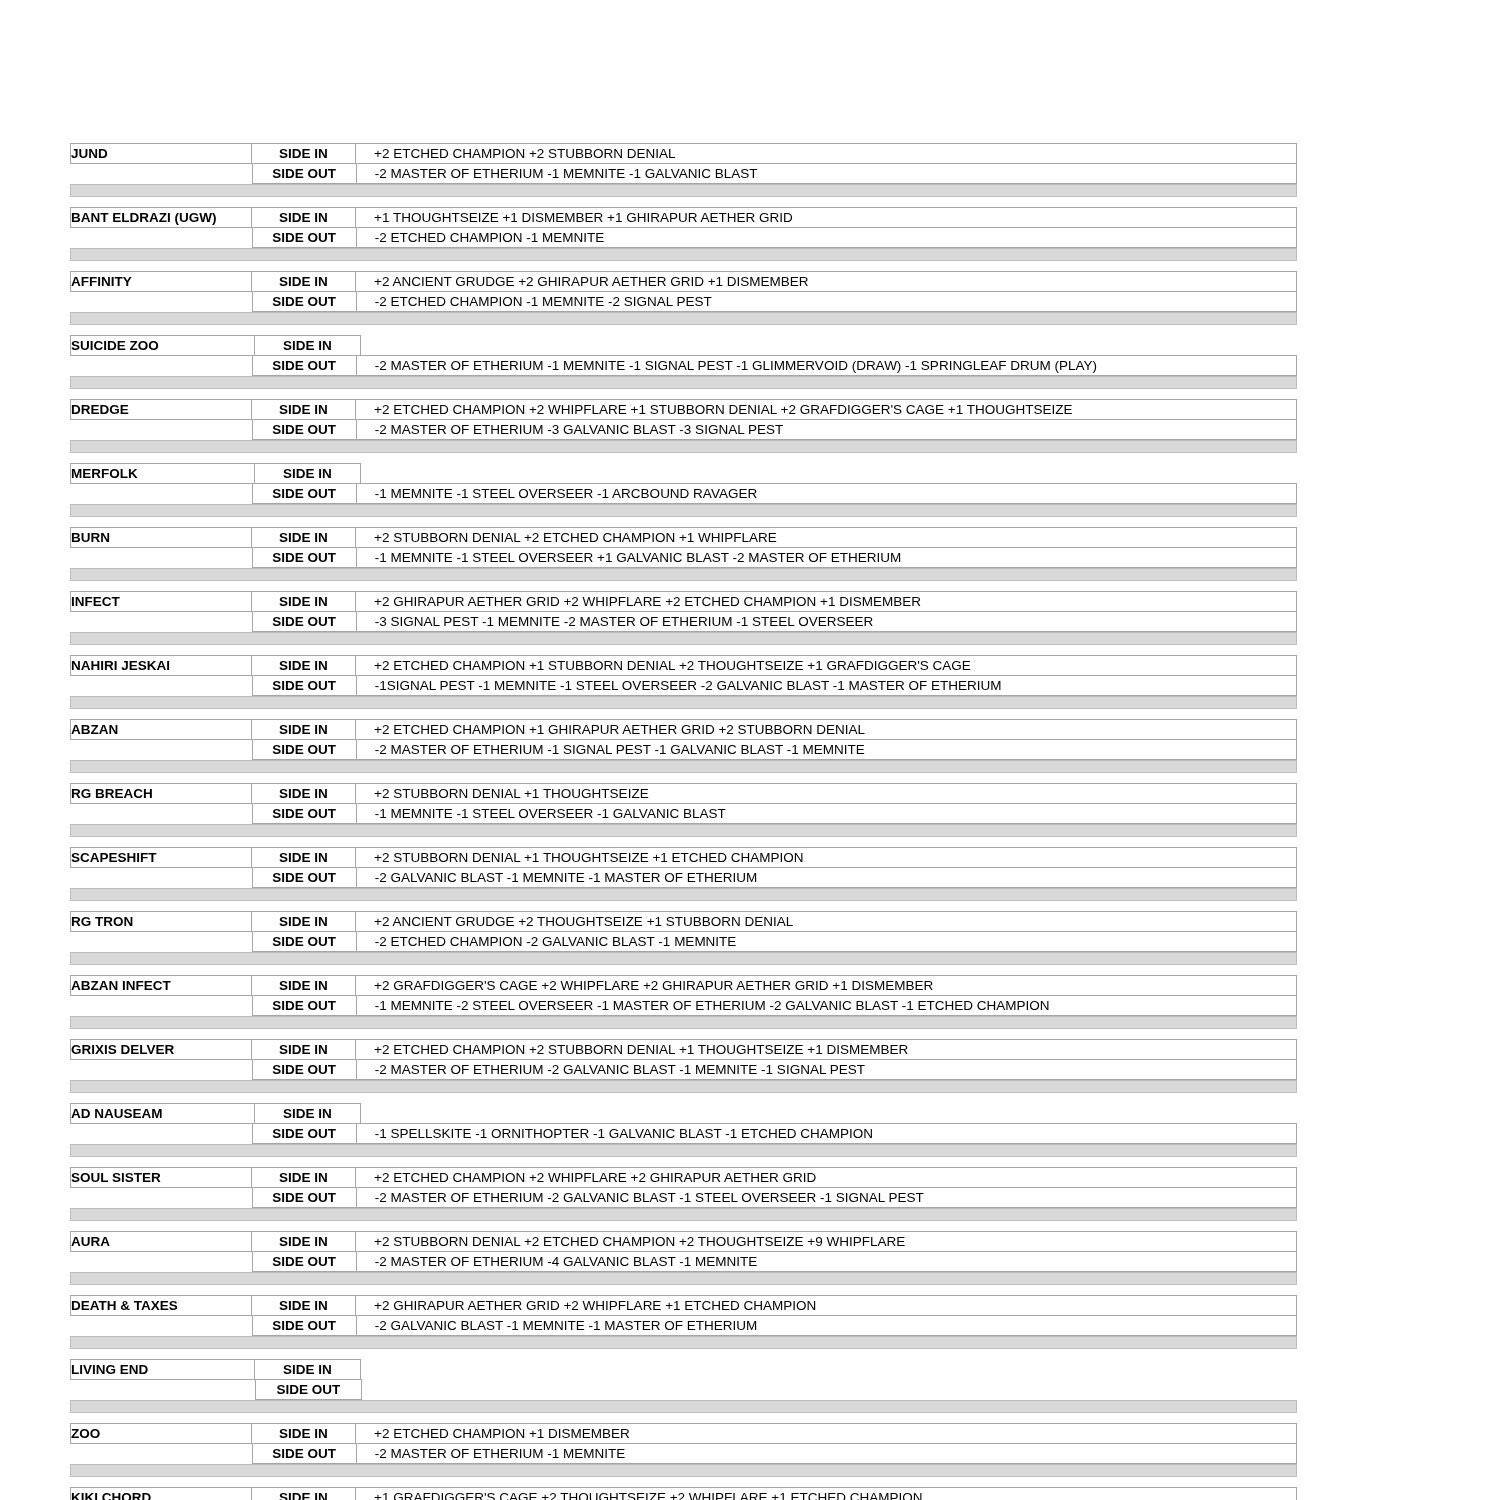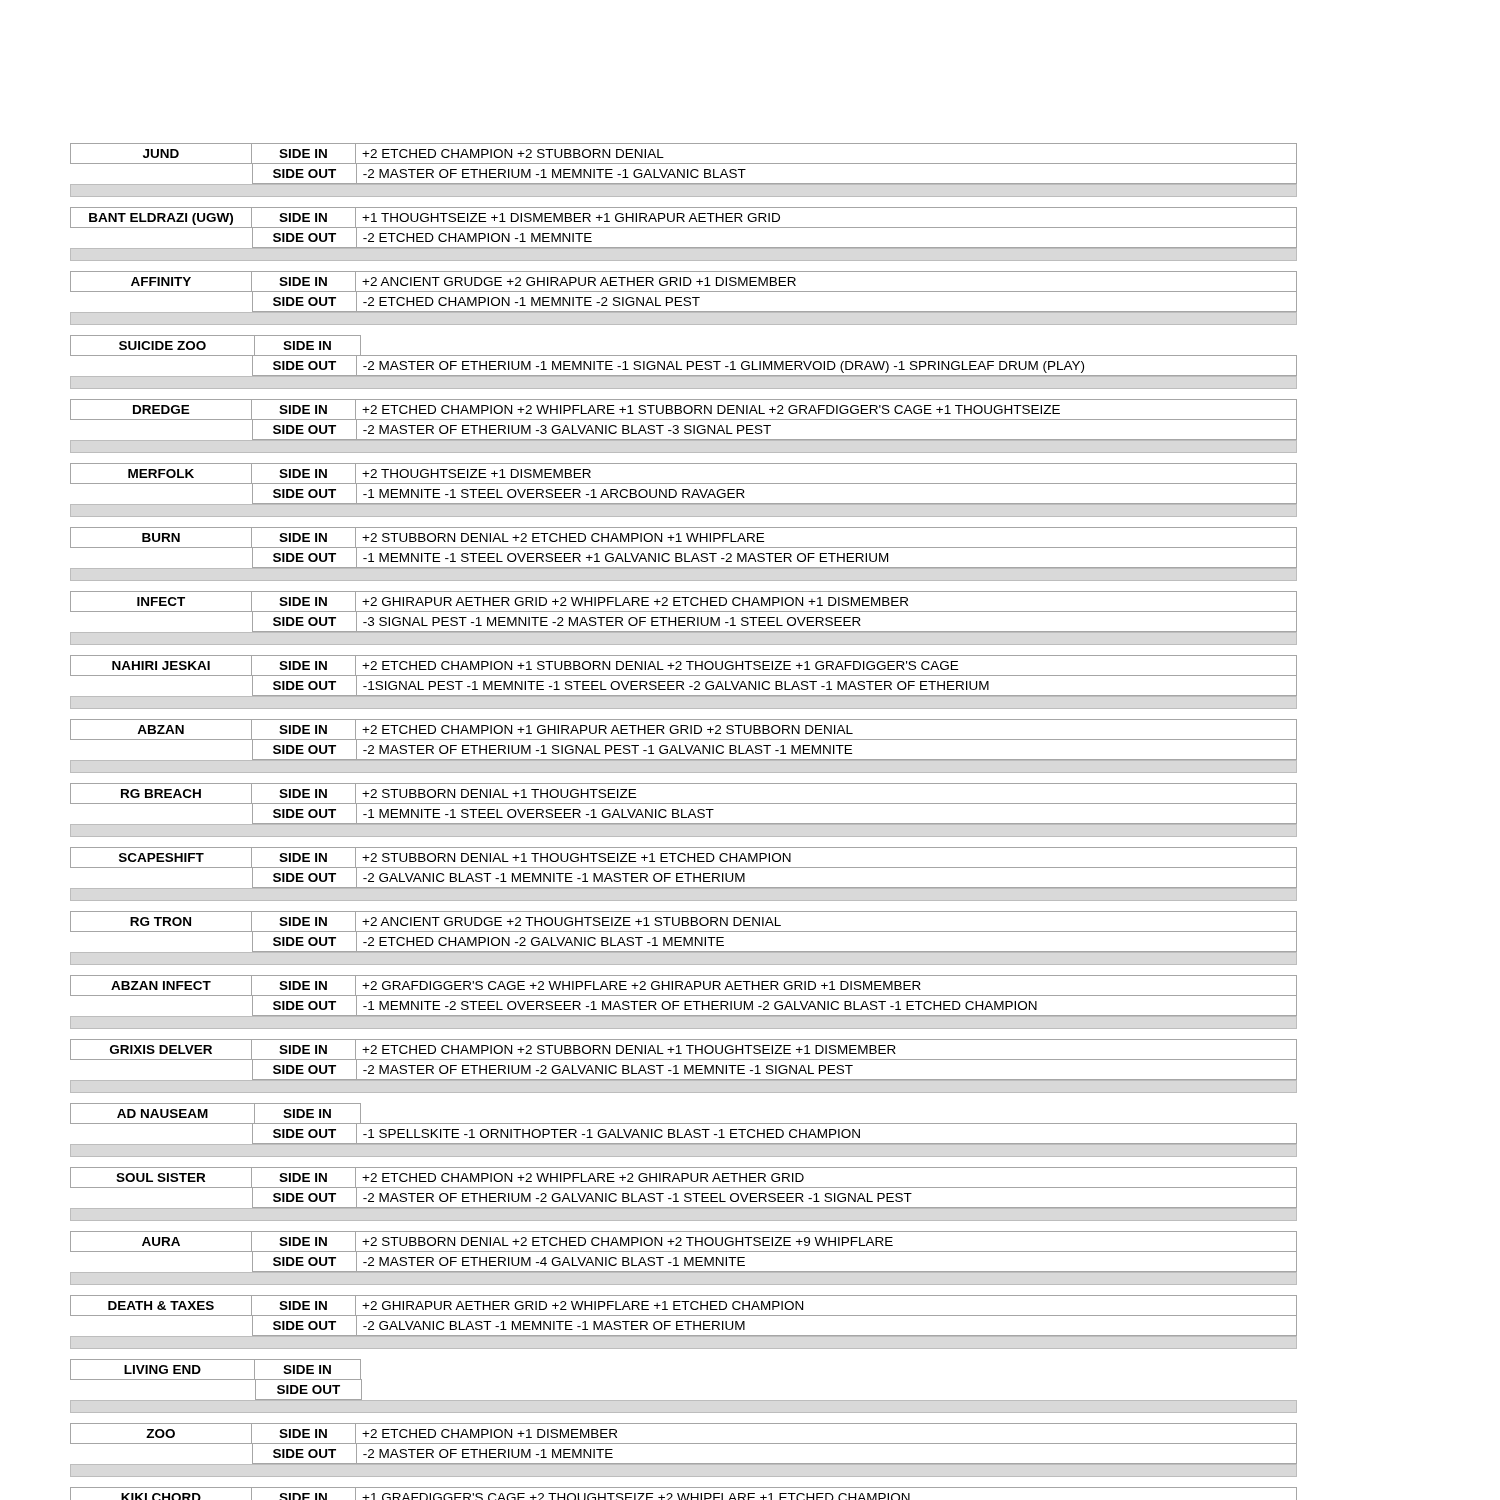--- a/index.html
+++ b/index.html
@@ -34,36 +34,35 @@
     border: 1px solid #a6a6a6;
     overflow: hidden;
     white-space: nowrap;
     background: #ffffff;
   }
   .cell + .cell {
     margin-left: -1px;
   }
   .deck {
     width: 185px;
-    text-align: center;
     font-weight: bold;
   }
   .deck-spacer {
     width: 185px;
     border: none;
     background: transparent;
   }
   .label {
     width: 107px;
     text-align: center;
     font-weight: bold;
   }
   .content {
     width: 958px;
-    padding-left: 6px;
+    padding-left: 18px;
     text-align: left;
   }
   .row-out {
     margin-top: -1px;
   }
   .sep {
     box-sizing: border-box;
     width: 1227px;
     height: 13px;
     background: #d9d9d9;
@@ -141,21 +140,20 @@
       <div class="cell label">SIDE OUT</div>
       <div class="cell content">-2 MASTER OF ETHERIUM -3 GALVANIC BLAST -3 SIGNAL PEST</div>
     </div>
     <div class="sep"></div>
   </div>
 
   <div class="block">
     <div class="row row-in">
       <div class="cell deck">MERFOLK</div>
       <div class="cell label">SIDE IN</div>
-      <div class="cell content">+2 THOUGHTSEIZE +1 DISMEMBER</div>
     </div>
     <div class="row row-out">
       <div class="deck-spacer"></div>
       <div class="cell label">SIDE OUT</div>
       <div class="cell content">-1 MEMNITE -1 STEEL OVERSEER -1 ARCBOUND RAVAGER</div>
     </div>
     <div class="sep"></div>
   </div>
 
   <div class="block">

